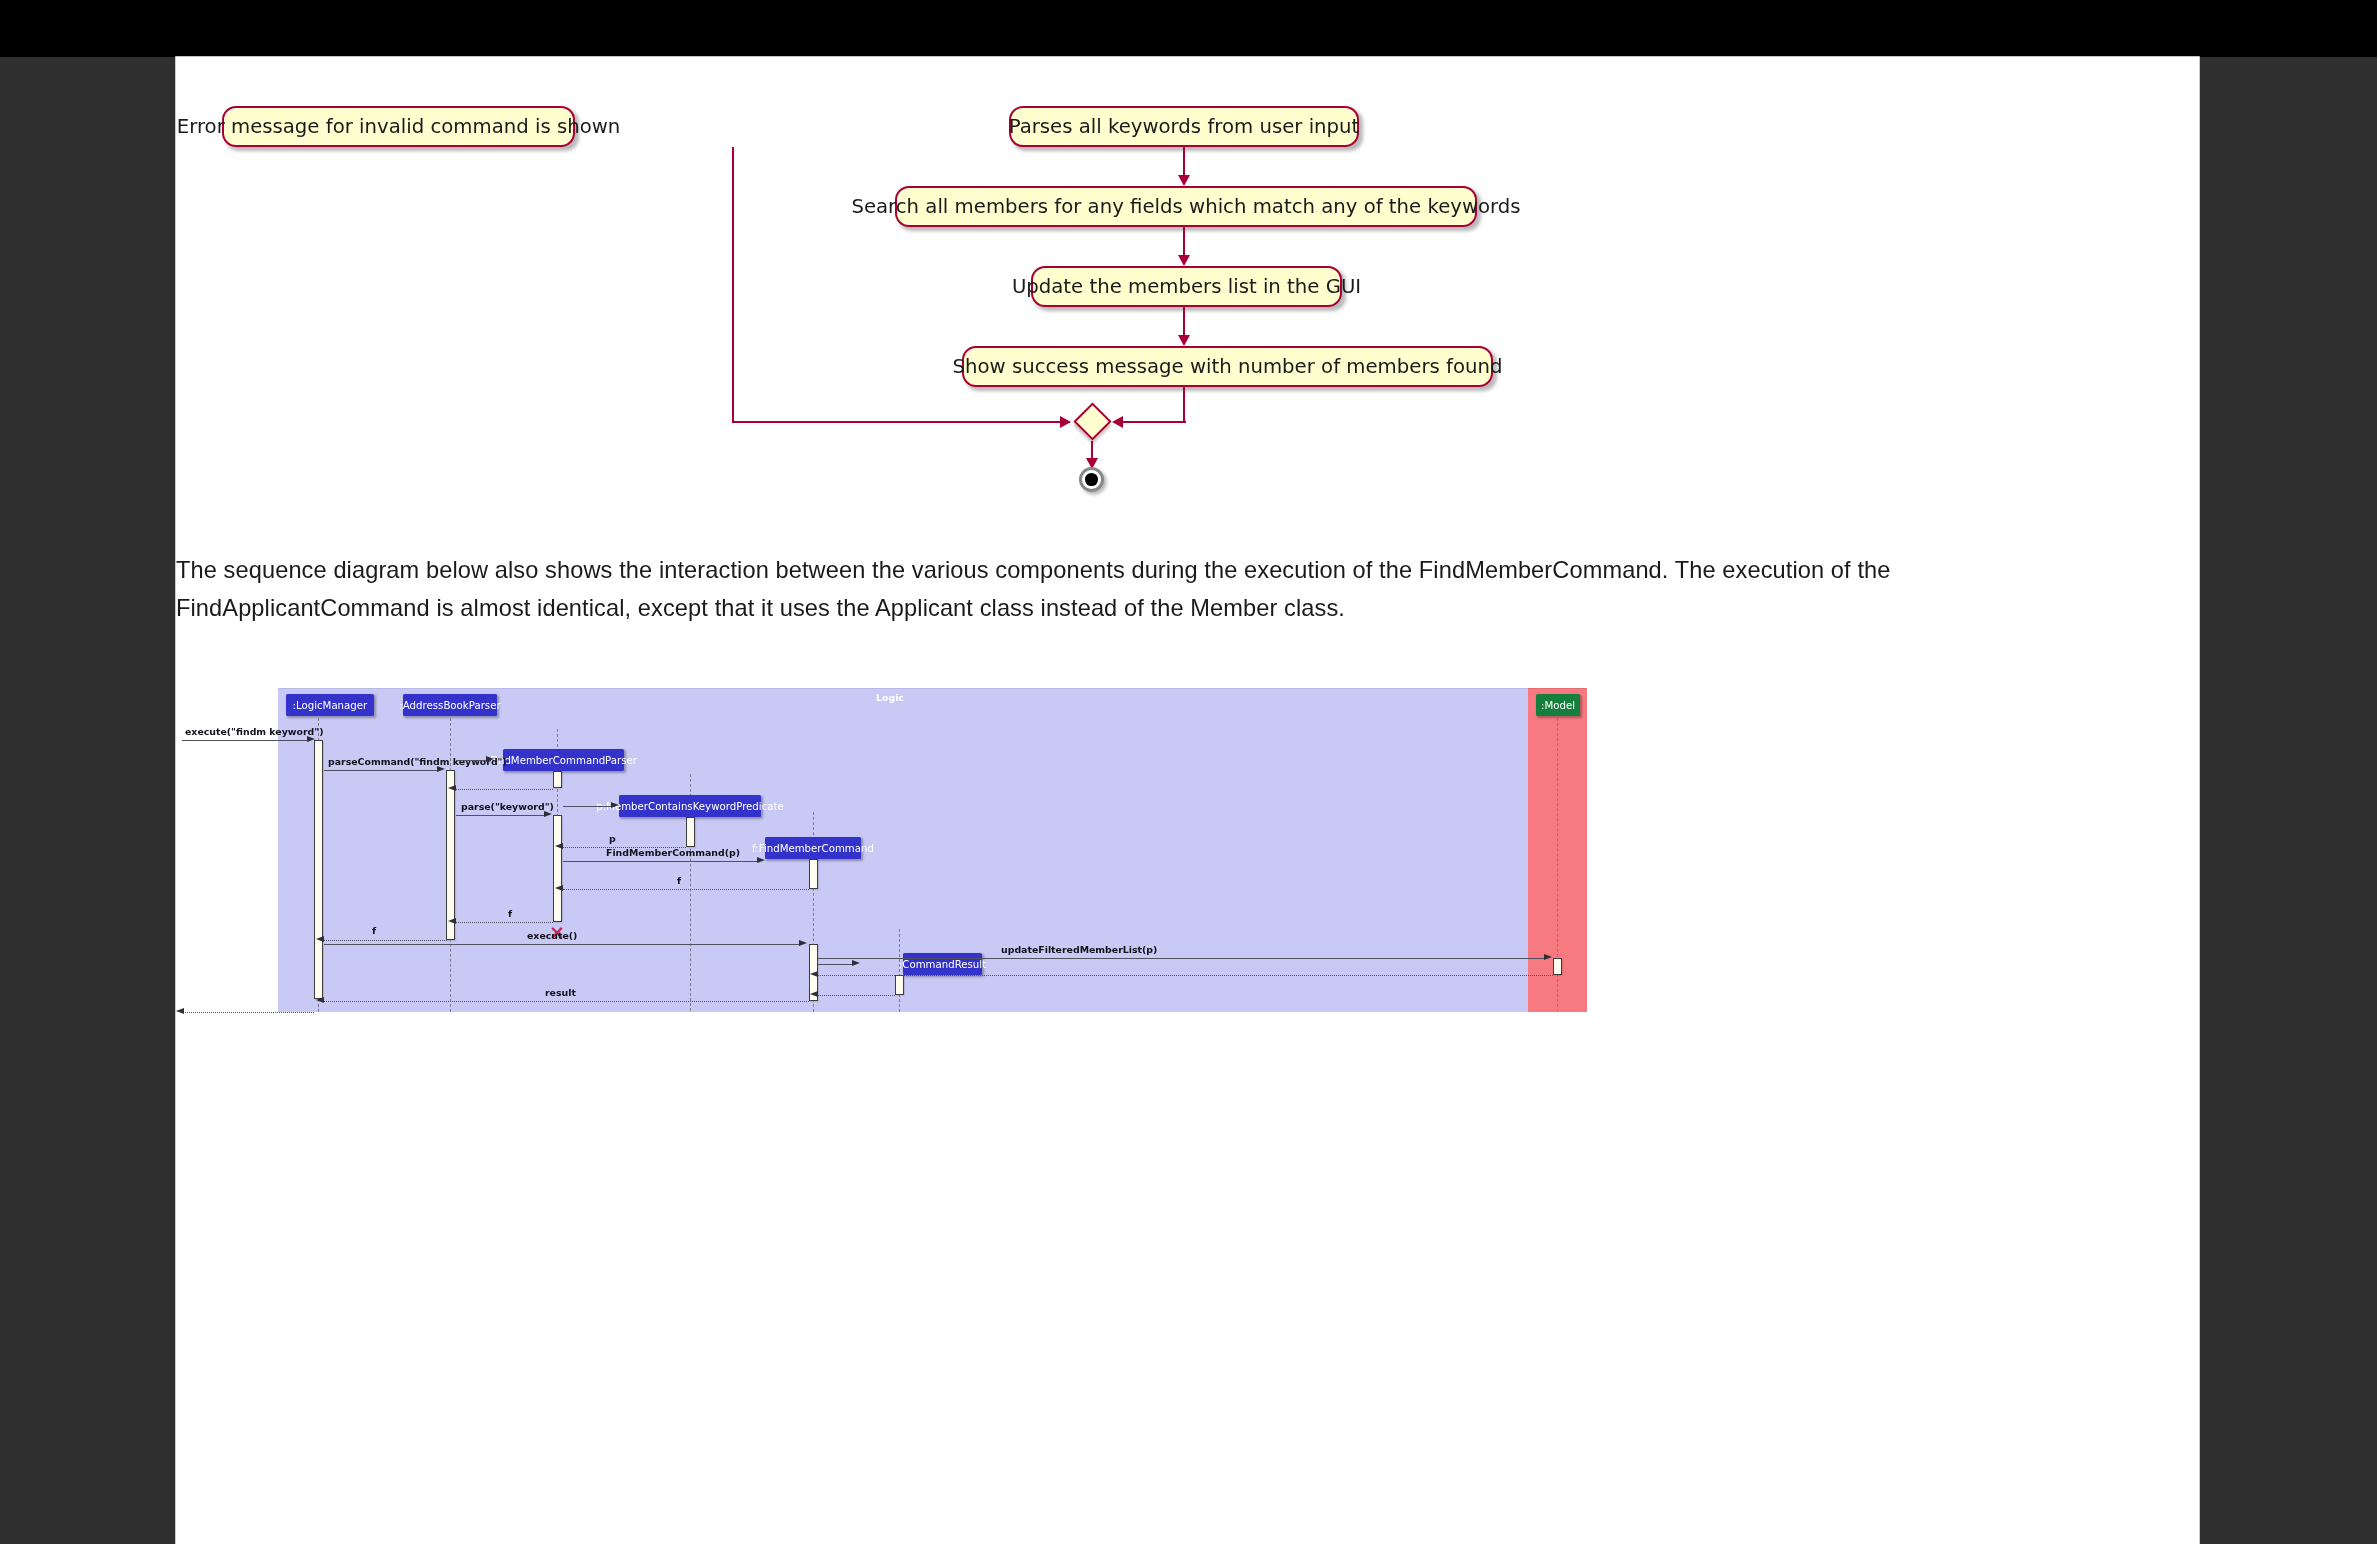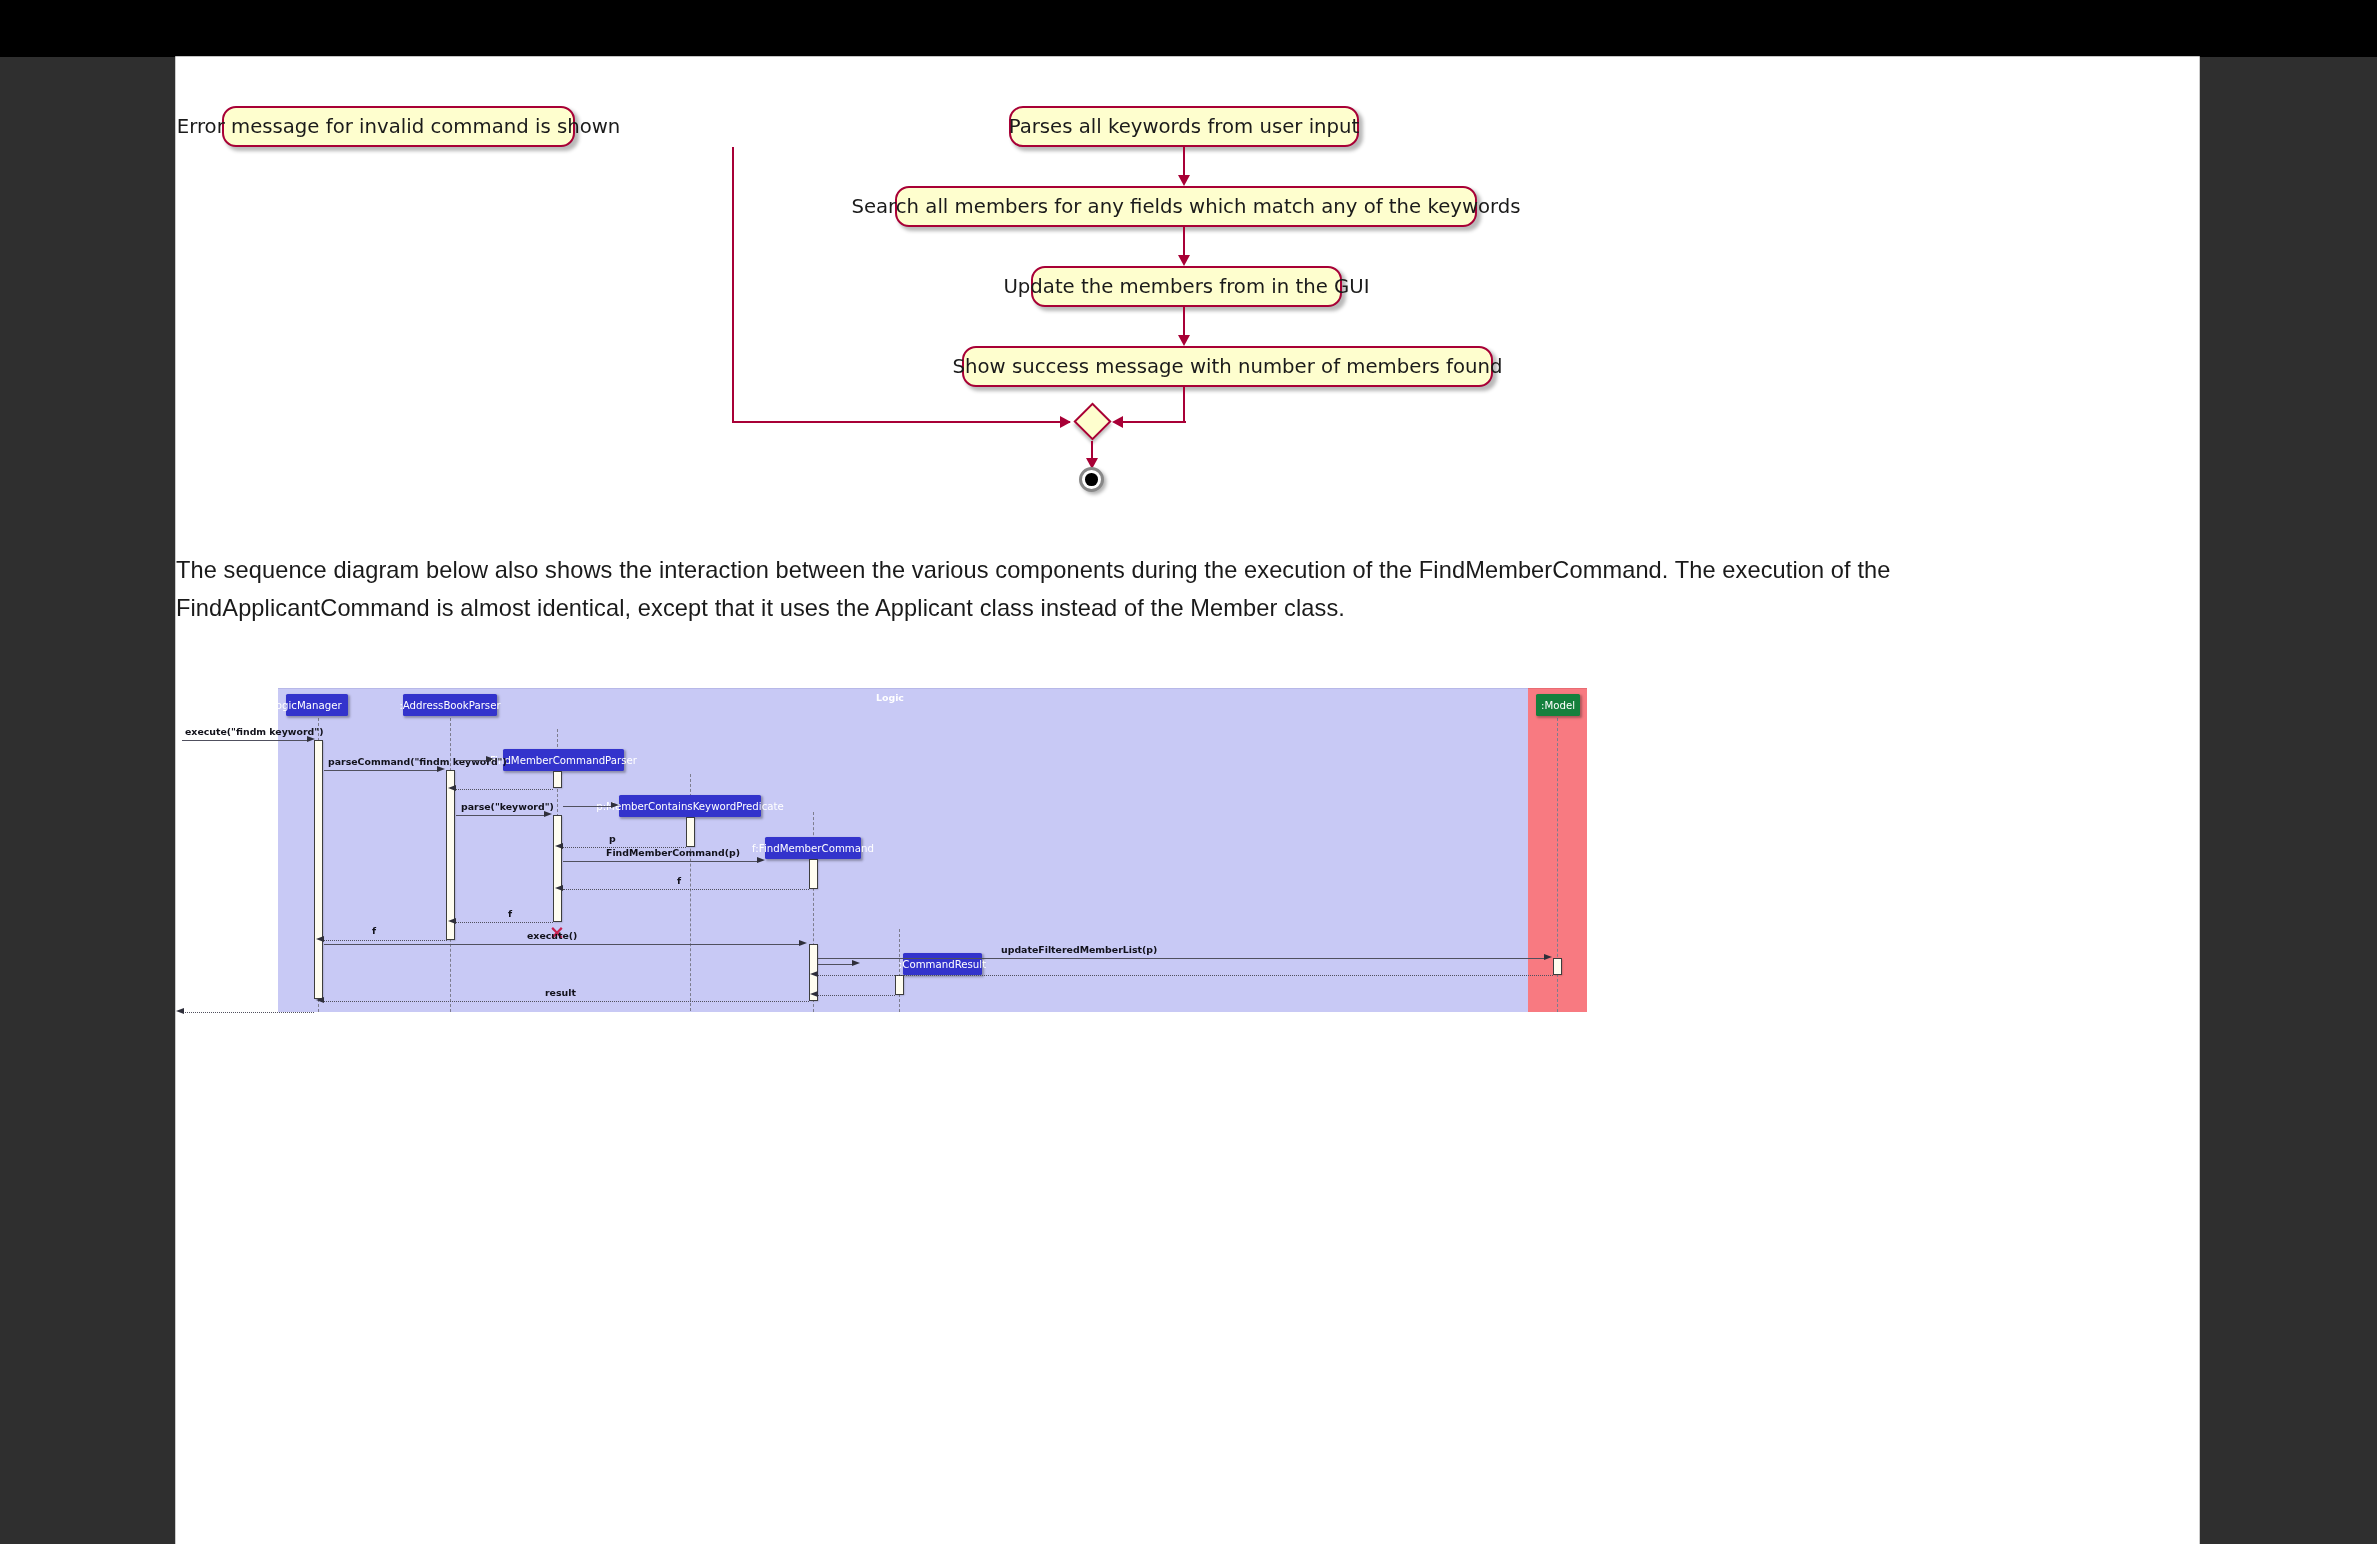--- a/index.html
+++ b/index.html
@@ -247,21 +247,21 @@
       <div class="arrow-down" style="left:1002px; top:118px;"></div>
 
       <div class="act-box" style="left:719px; top:129px; width:582px; height:41px;">
         <span>Search all members for any fields which match any of the keywords</span>
       </div>
 
       <div class="act-line v" style="left:1007px; top:170px; height:36px;"></div>
       <div class="arrow-down" style="left:1002px; top:198px;"></div>
 
       <div class="act-box" style="left:855px; top:209px; width:311px; height:41px;">
-        <span>Update the members from in the GUI</span>
+        <span>Update the members list in the GUI</span>
       </div>
 
       <div class="act-line v" style="left:1007px; top:250px; height:36px;"></div>
       <div class="arrow-down" style="left:1002px; top:278px;"></div>
 
       <div class="act-box" style="left:786px; top:289px; width:531px; height:41px;">
         <span>Show success message with number of members found</span>
       </div>
 
       <div class="act-line v" style="left:1007px; top:330px; height:35px;"></div>
@@ -292,21 +292,21 @@
         <div class="group-title" style="left:1264px; top:3.9px;">Model</div>
 
         <div class="lifeline" style="left:40px; top:30px; height:294px;"></div>
         <div class="lifeline" style="left:172px; top:30px; height:294px;"></div>
         <div class="lifeline" style="left:279px; top:41px; height:193px;"></div>
         <div class="lifeline" style="left:412px; top:86px; height:237px;"></div>
         <div class="lifeline" style="left:535px; top:124px; height:200px;"></div>
         <div class="lifeline" style="left:621px; top:241px; height:83px;"></div>
         <div class="lifeline" style="left:1279px; top:30px; height:294px;"></div>
 
-        <div class="participant" style="left:7.9px; top:6.3px; width:62px; height:22px;justify-content:flex-end;">
+        <div class="participant" style="left:7.9px; top:6.3px; width:88px; height:22px;">
           <span>:LogicManager</span>
         </div>
         <div class="participant" style="left:125px; top:6.3px; width:94px; height:22px;">
           <span>:AddressBookParser</span>
         </div>
         <div class="participant" style="left:225px; top:61px; width:121px; height:22px;">
           <span>FindMemberCommandParser</span>
         </div>
         <div class="participant" style="left:341px; top:107px; width:142px; height:22px;">
           <span>p:MemberContainsKeywordPredicate</span>

